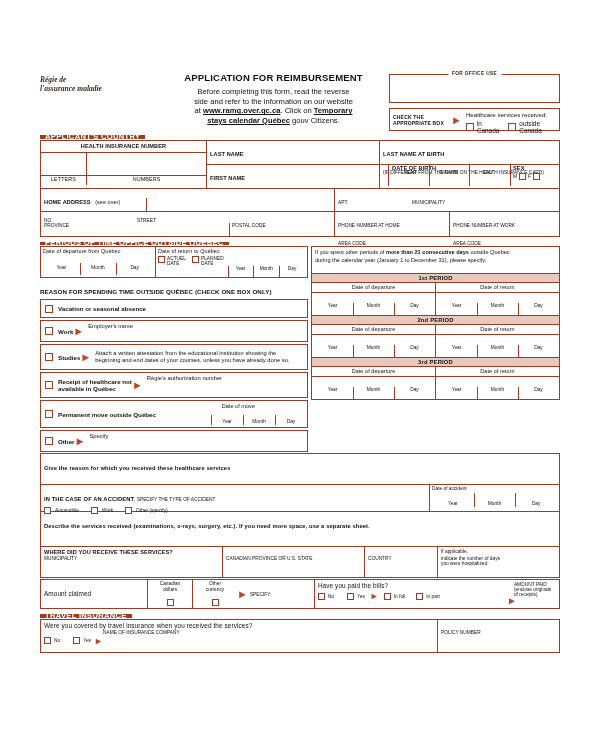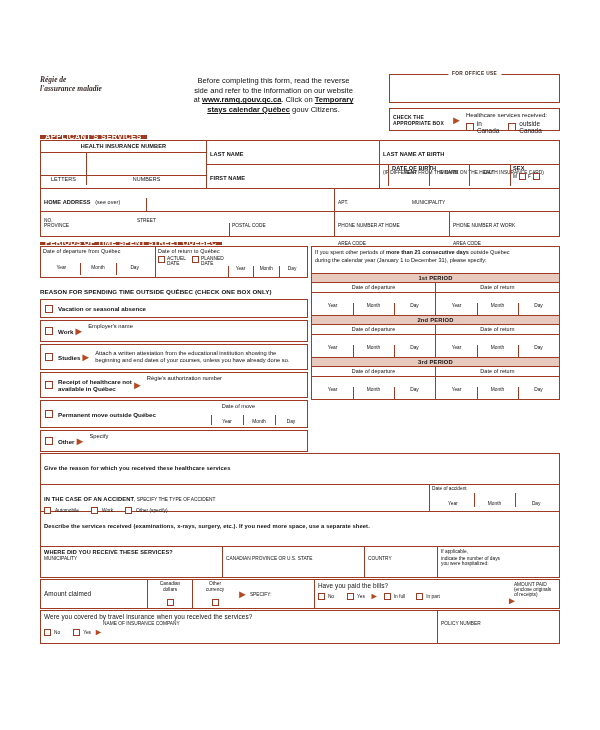--- a/index.html
+++ b/index.html
@@ -96,24 +96,25 @@
 <div class="page">
 <div class="sheet">
 
   <div class="hdr">
     <div class="logo">
       <div class="l1">Régie de</div>
       <div class="l1">l'assurance maladie</div>
     </div>
 
     <div class="titleblk">
+      <div class="apptitle">APPLICATION FOR REIMBURSEMENT</div>
       <div class="intro">
         <span>Before completing this form, read the reverse</span><br>
         <span>side and refer to the information on our website</span><br>
-        <span>at </span><b><u>www.ramq.gouv.qc.ca</u></b><span>. Click on </span><b><u>Temporary</u></b><br>
+        <span>at </span><b><u>www.ramq.over.qc.ca</u></b><span>. Click on </span><b><u>Temporary</u></b><br>
         <b><u>stays calendar Québec</u></b><span> gouv Citizens.</span>
       </div>
     </div>
 
     <div class="officecol">
       <div class="officebox">
         <div class="officelbl">FOR OFFICE USE</div>
       </div>
       <div class="checkbar">
         <div class="cb-l">
@@ -133,21 +134,21 @@
             <div class="cbopt">
               <span class="chk"></span>
               <span>outside Canada</span>
             </div>
           </div>
         </div>
       </div>
     </div>
   </div>
 
-  <div class="secwrap"><div class="secbar">APPLICANT'S SERVICES</div></div>
+  <div class="secwrap"><div class="secbar">APPLICANT'S COUNTRY</div></div>
 
   <div class="grid bb" style="margin-top:1px;">
 
     <div class="row" style="border-bottom:none;">
       <div class="cell" style="width:165px;padding:0;">
         <div class="hin-top bb">
           <span class="lab">HEALTH INSURANCE NUMBER</span>
         </div>
         <div class="hin-mid flex" style="height:22px;">
           <div style="width:45px;"></div>
@@ -230,21 +231,21 @@
         <span class="tiny">PHONE NUMBER AT HOME</span><br>
         <span class="tiny">AREA CODE</span>
       </div>
       <div class="cell" style="width:110px;">
         <span class="tiny">PHONE NUMBER AT WORK</span><br>
         <span class="tiny">AREA CODE</span>
       </div>
     </div>
   </div>
 
-  <div class="secwrap"><div class="secbar">PERIODS OF TIME SPENT STREET QUÉBEC</div></div>
+  <div class="secwrap"><div class="secbar">PERIODS OF TIME OFFICE OUTSIDE QUÉBEC</div></div>
 
   <div class="flex" style="margin-top:1px;">
 
     <div style="width:268px;">
       <div class="b">
         <div class="flex" style="height:30px;">
           <div style="width:110px;position:relative;padding:1px 2px;">
             <div class="lab-n" style="font-size:5.4px;">Date of departure from Québec</div>
             <div class="flex" style="height:20px;">
               <div class="grow center" style="position:relative;"><span class="tiny">Year</span></div>
@@ -504,20 +505,21 @@
         <span class="tiny">In part</span>
       </div>
     </div>
     <div class="grow" style="padding:2px 3px;position:relative;">
       <div class="tiny">AMOUNT PAID</div>
       <div class="tiny">(enclose originals of receipts)</div>
       <span class="arrow" style="position:absolute;left:-4px;bottom:2px;font-size:10px;">►</span>
     </div>
   </div>
 
+  <div class="secwrap"><div class="secbar">TRAVEL INSURANCE</div></div>
 
   <div class="b" style="margin-top:1px;height:32px;">
     <div class="flex" style="height:100%;">
       <div class="grow" style="padding:2px 3px;position:relative;">
         <div class="rtitle" style="font-weight:normal;font-size:6.4px;">Were you covered by travel insurance when you received the services?</div>
         <div class="tiny" style="position:absolute;left:62px;top:10px;">NAME OF INSURANCE COMPANY</div>
         <div class="flex" style="align-items:center;gap:3px;margin-top:7px;">
           <span class="chk chk-s"></span>
           <span class="tiny">No</span>
           <span class="chk chk-s" style="margin-left:10px;"></span>

